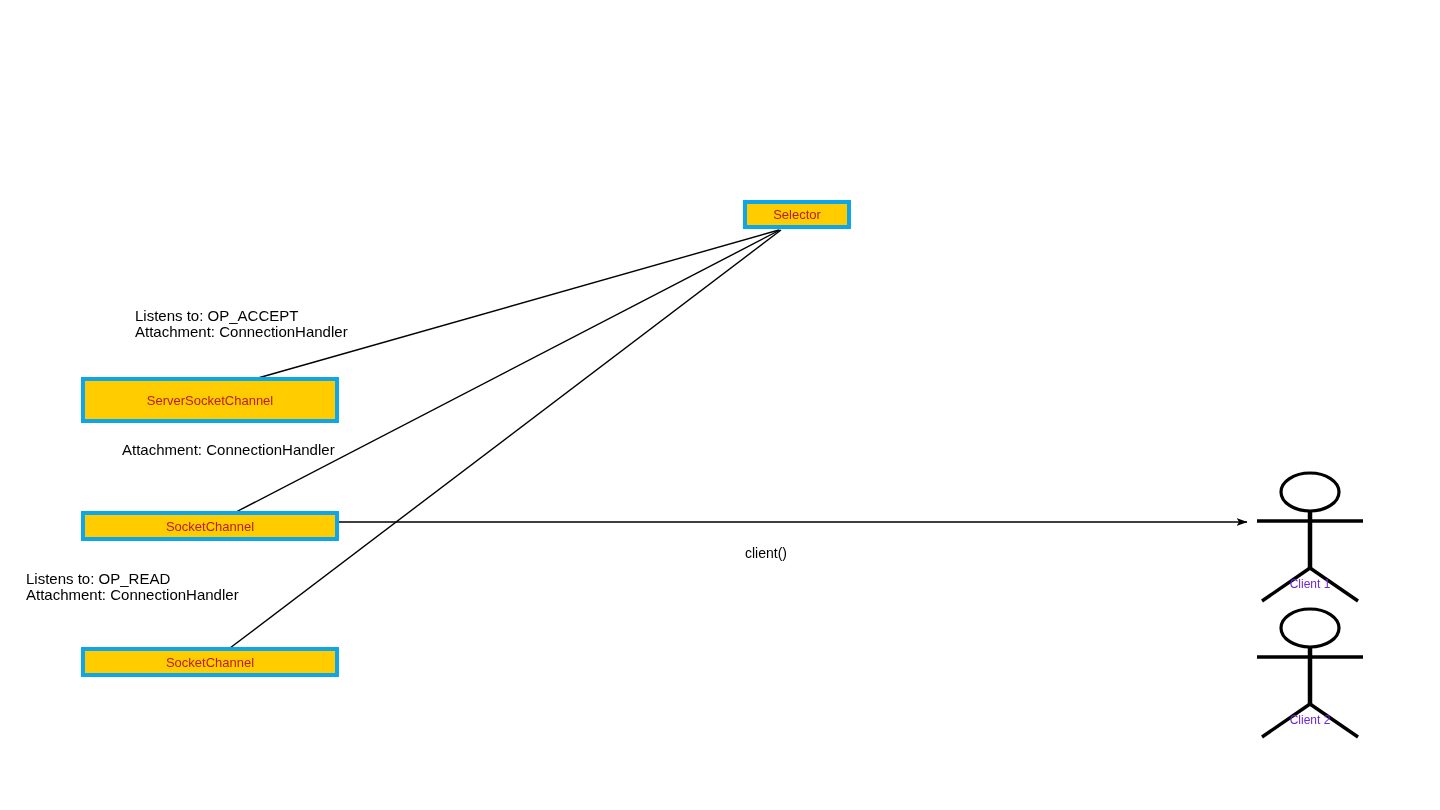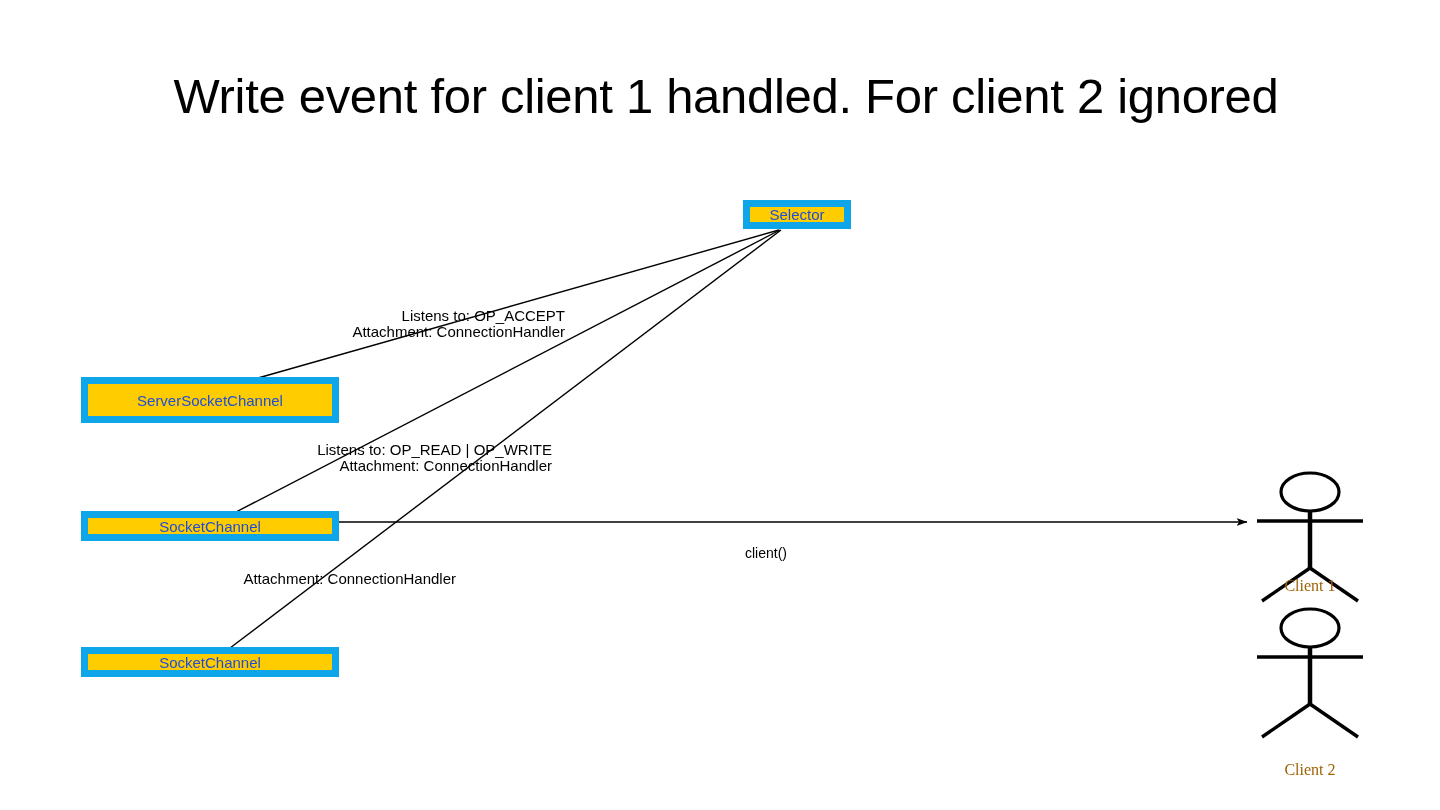--- a/index.html
+++ b/index.html
@@ -36,62 +36,61 @@
   }
   svg#canvas {
     position: absolute;
     left: 0; top: 0;
     width: 1440px;
     height: 810px;
   }
   .node-box {
     position: absolute;
     background: #FFCC00;
-    border: 7px solid #0ea5e9;
+    border: 4px solid #0ea5e9;
     box-sizing: border-box;
     display: flex;
     align-items: center;
     justify-content: center;
-    font-size: 15px;
-    color: #1d4ed8;
+    font-size: 13px;
+    color: #b91c1c;
     font-family: "Liberation Sans", sans-serif;
     line-height: 1;
   }
   .edge-label {
     position: absolute;
-    text-align: right;
+    text-align: left;
     font-size: 15px;
     color: #000000;
     line-height: 1.08;
     white-space: nowrap;
     font-family: "Liberation Sans", sans-serif;
   }
   .edge-label div { display: block; }
   .actor-label {
     position: absolute;
     text-align: center;
-    font-size: 16px;
-    color: #a16207;
+    font-size: 12px;
+    color: #6d28d9;
     white-space: nowrap;
-    font-family: Liberation Serif, serif;
+    font-family: Liberation Sans, sans-serif;
   }
   .op-label {
     position: absolute;
     font-size: 14px;
     color: #000000;
     white-space: nowrap;
     font-family: "Liberation Sans", sans-serif;
   }
 </style>
 </head>
 <body>
 
 <div id="slide">
 
-  <div id="slide-title">Write event for client 1 handled. For client 2 ignored</div>
 
   <svg id="canvas" viewBox="0 0 1440 810" xmlns="http://www.w3.org/2000/svg">
     <defs>
       <marker id="arrowhead" markerWidth="11" markerHeight="8" refX="10.5" refY="4" orient="auto" markerUnits="userSpaceOnUse">
         <path d="M0,0 L11,4 L0,8 L2.6,4 Z" fill="#000000"></path>
       </marker>
     </defs>
 
     <line x1="779" y1="230" x2="258" y2="378" stroke="#000000" stroke-width="1.4"></line>
 
@@ -125,27 +124,27 @@
   <div class="node-box" style="left:81px; top:511px; width:258px; height:30px;">SocketChannel</div>
 
   <div class="node-box" style="left:81px; top:647px; width:258px; height:30px;">SocketChannel</div>
 
   <div class="edge-label" style="left:135px; top:308px; width:430px;">
     <div>Listens to: OP_ACCEPT</div>
     <div>Attachment: ConnectionHandler</div>
   </div>
 
   <div class="edge-label" style="left:122px; top:442px; width:430px;">
-    <div>Listens to: OP_READ | OP_WRITE</div>
     <div>Attachment: ConnectionHandler</div>
   </div>
 
   <div class="edge-label" style="left:26px; top:571px; width:430px;">
+    <div>Listens to: OP_READ</div>
     <div>Attachment: ConnectionHandler</div>
   </div>
 
   <div class="op-label" style="left:745px; top:545px;">client()</div>
 
   <div class="actor-label" style="left:1240px; top:577px; width:140px;">Client 1</div>
 
-  <div class="actor-label" style="left:1240px; top:713px; width:140px;margin-top:48px;">Client 2</div>
+  <div class="actor-label" style="left:1240px; top:713px; width:140px;">Client 2</div>
 
 </div>
 
 </body></html>

